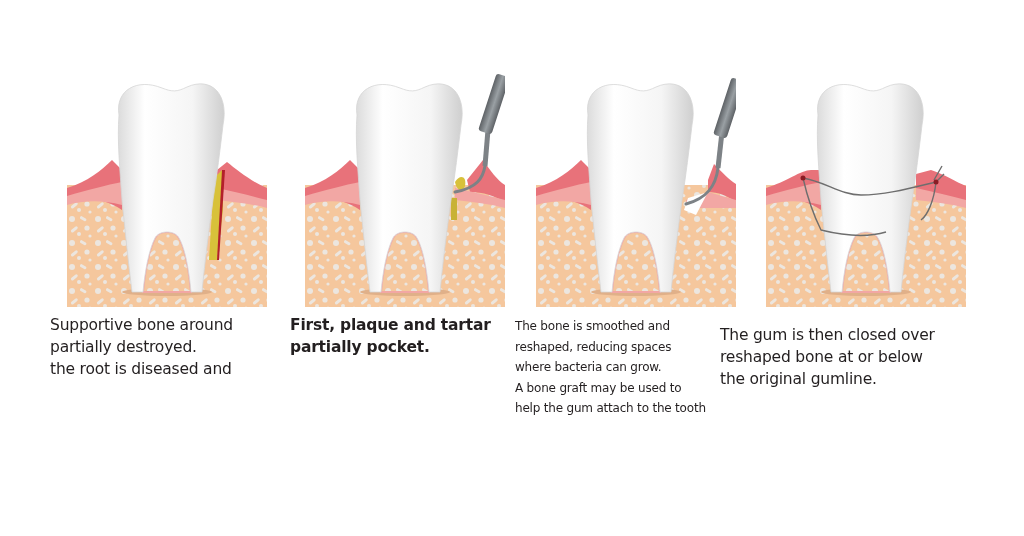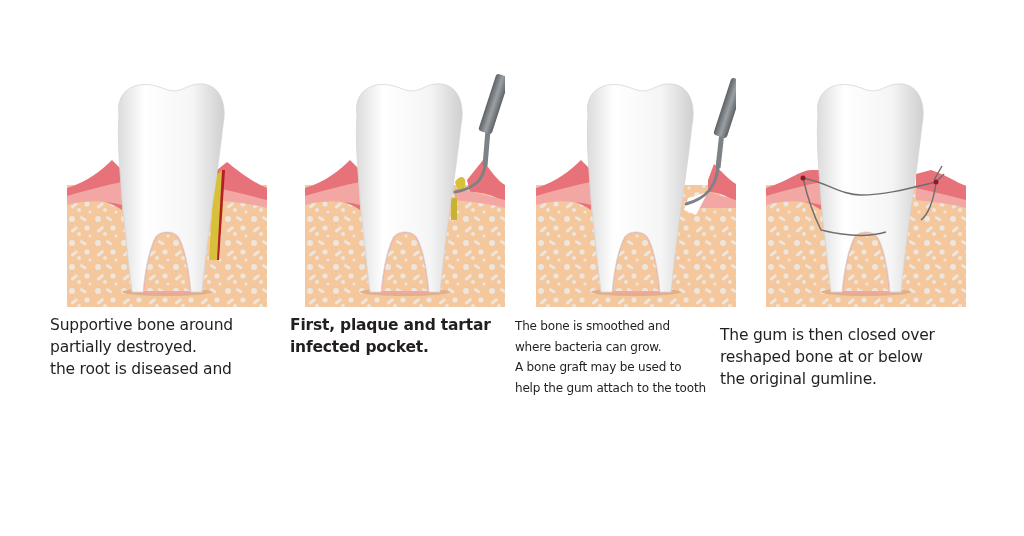--- a/index.html
+++ b/index.html
@@ -126,25 +126,26 @@
 </div>
 
 <div class="caption" style="left:50px;width:235px;">
   <div>Supportive bone around</div>
   <div>partially destroyed.</div>
   <div>the root is diseased and</div>
 </div>
 
 <div class="caption" style="left:290px;width:230px;font-weight:bold;">
   <div>First, plaque and tartar</div>
-  <div>infected pocket.</div>
+  <div>partially pocket.</div>
 </div>
 
 <div class="caption small" style="left:515px;width:240px;top:316px;">
   <div>The bone is smoothed and</div>
+  <div>reshaped, reducing spaces</div>
   <div>where bacteria can grow.</div>
   <div>A bone graft may be used to</div>
   <div>help the gum attach to the tooth</div>
 </div>
 
 <div class="caption" style="left:720px;width:235px;margin-top:10px;">
   <div>The gum is then closed over</div>
   <div>reshaped bone at or below</div>
   <div>the original gumline.</div>
 </div>

